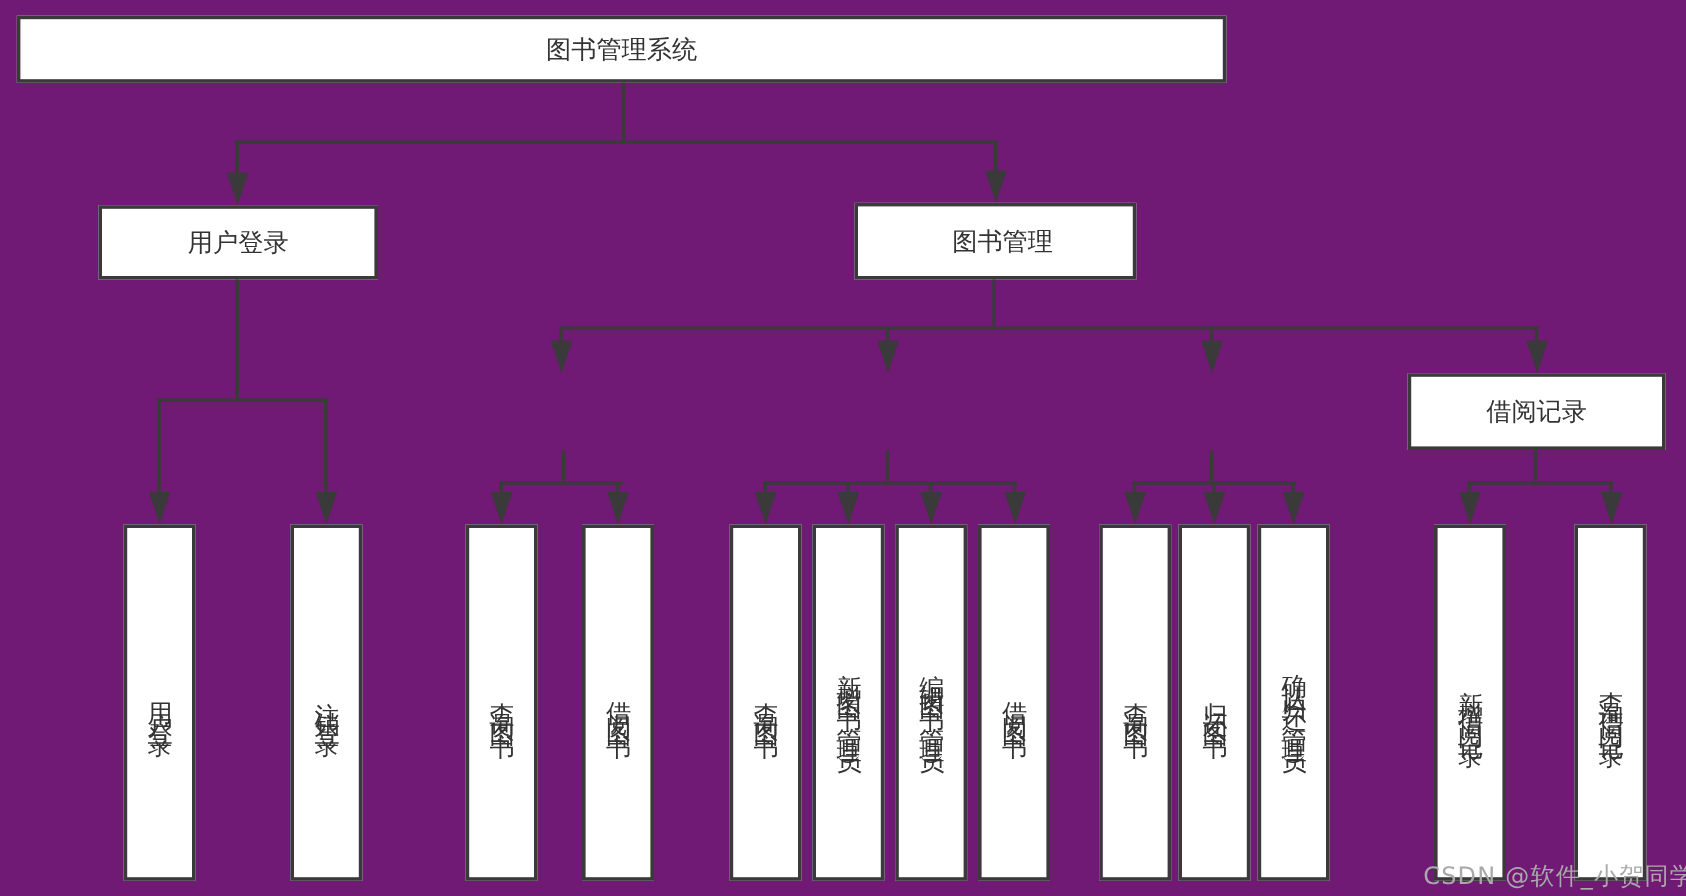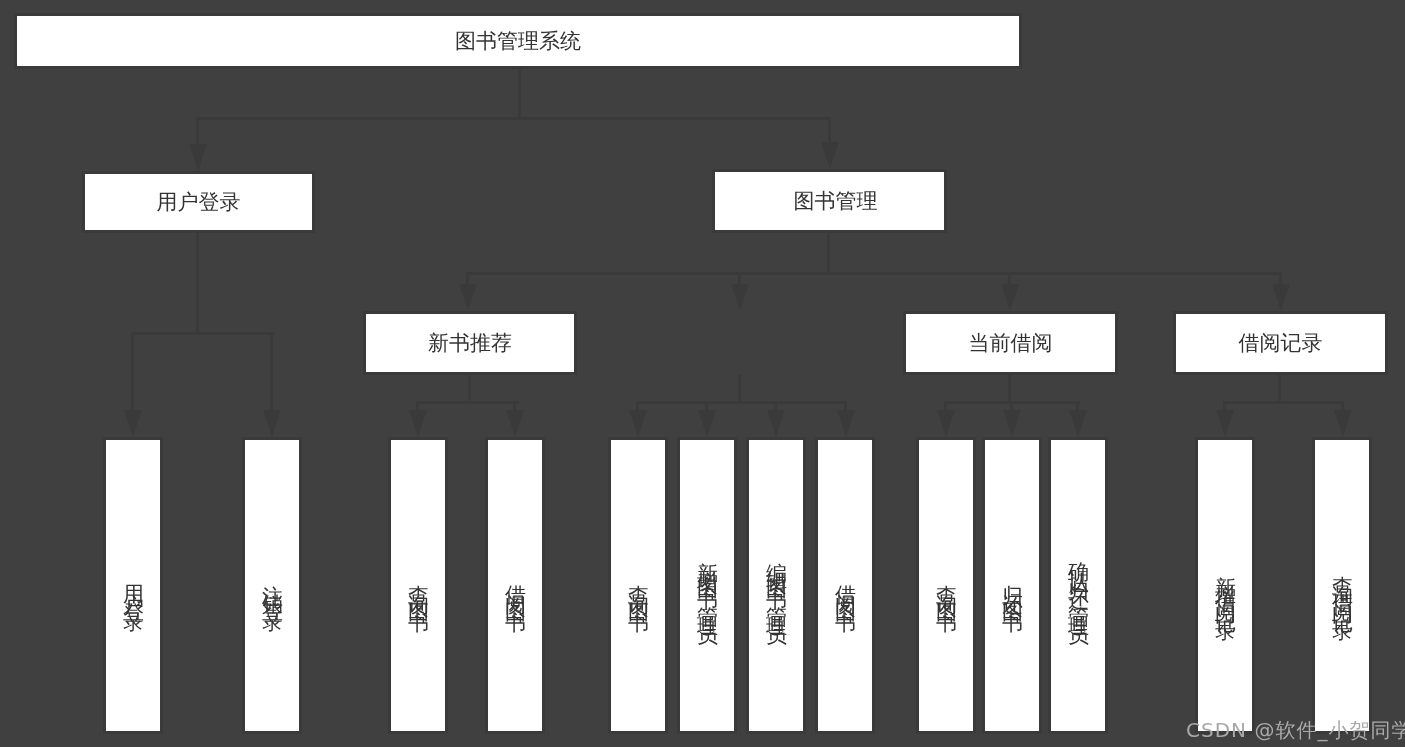--- a/index.html
+++ b/index.html
@@ -1,17 +1,17 @@
 <!DOCTYPE html>
 <html><head>
 <meta charset="utf-8">
 <style>
   html,body{margin:0;padding:0;background:#fff;}
   #stage{
-    position:relative;width:1405px;height:747px;background:#404040;overflow:hidden;
+    position:relative;width:1405px;height:747px;background:#701a75;overflow:hidden;
     font-family:"DejaVu Sans","Liberation Sans",sans-serif;
   }
   .box{
     position:absolute;box-sizing:border-box;
     border:3px solid #3a3a3a;background:#ffffff;
     display:flex;align-items:center;justify-content:center;
     color:#333333;font-size:21px;line-height:1;white-space:nowrap;
   }
   .vbox{
     writing-mode:vertical-rl;text-orientation:upright;
@@ -64,26 +64,20 @@
   <div class="hl" style="left:466px;top:272px;width:816px;"></div>
   <div class="vl" style="left:466px;top:272px;height:15px;"></div>
   <div class="ar" style="left:459px;top:284px;"></div>
   <div class="vl" style="left:738px;top:272px;height:15px;"></div>
   <div class="ar" style="left:731px;top:284px;"></div>
   <div class="vl" style="left:1008px;top:272px;height:15px;"></div>
   <div class="ar" style="left:1001px;top:284px;"></div>
   <div class="vl" style="left:1279px;top:272px;height:15px;"></div>
   <div class="ar" style="left:1272px;top:284px;"></div>
 
-  <div class="box" style="left:363px;top:311px;width:214px;height:64px;">
-    <span>新书推荐</span>
-  </div>
-  <div class="box" style="left:903px;top:311px;width:215px;height:64px;">
-    <span>当前借阅</span>
-  </div>
   <div class="box" style="left:1173px;top:311px;width:215px;height:64px;">
     <span>借阅记录</span>
   </div>
 
   <div class="vl" style="left:468px;top:375px;height:29px;"></div>
   <div class="hl" style="left:416px;top:401px;width:103px;"></div>
   <div class="vl" style="left:416px;top:401px;height:12px;"></div>
   <div class="ar" style="left:409px;top:410px;"></div>
   <div class="vl" style="left:513px;top:401px;height:12px;"></div>
   <div class="ar" style="left:506px;top:410px;"></div>

